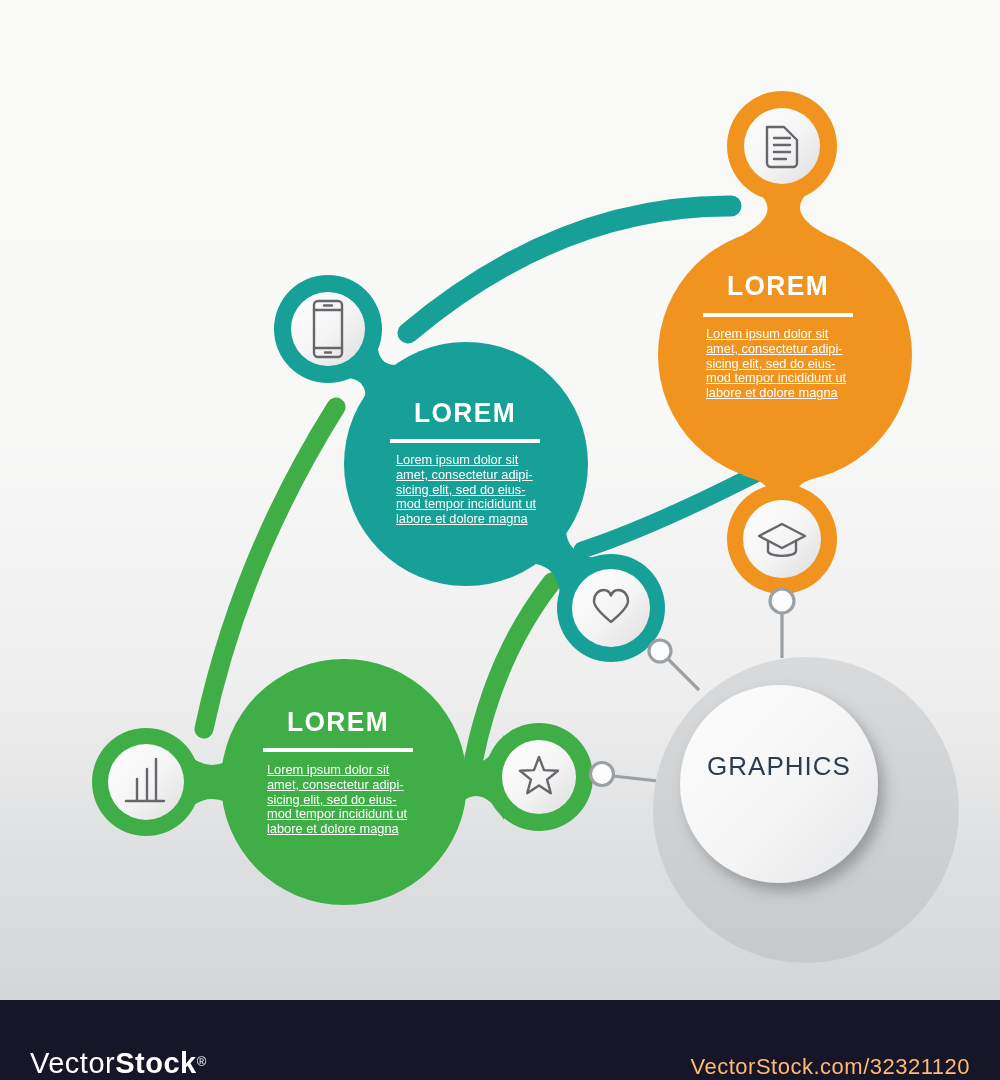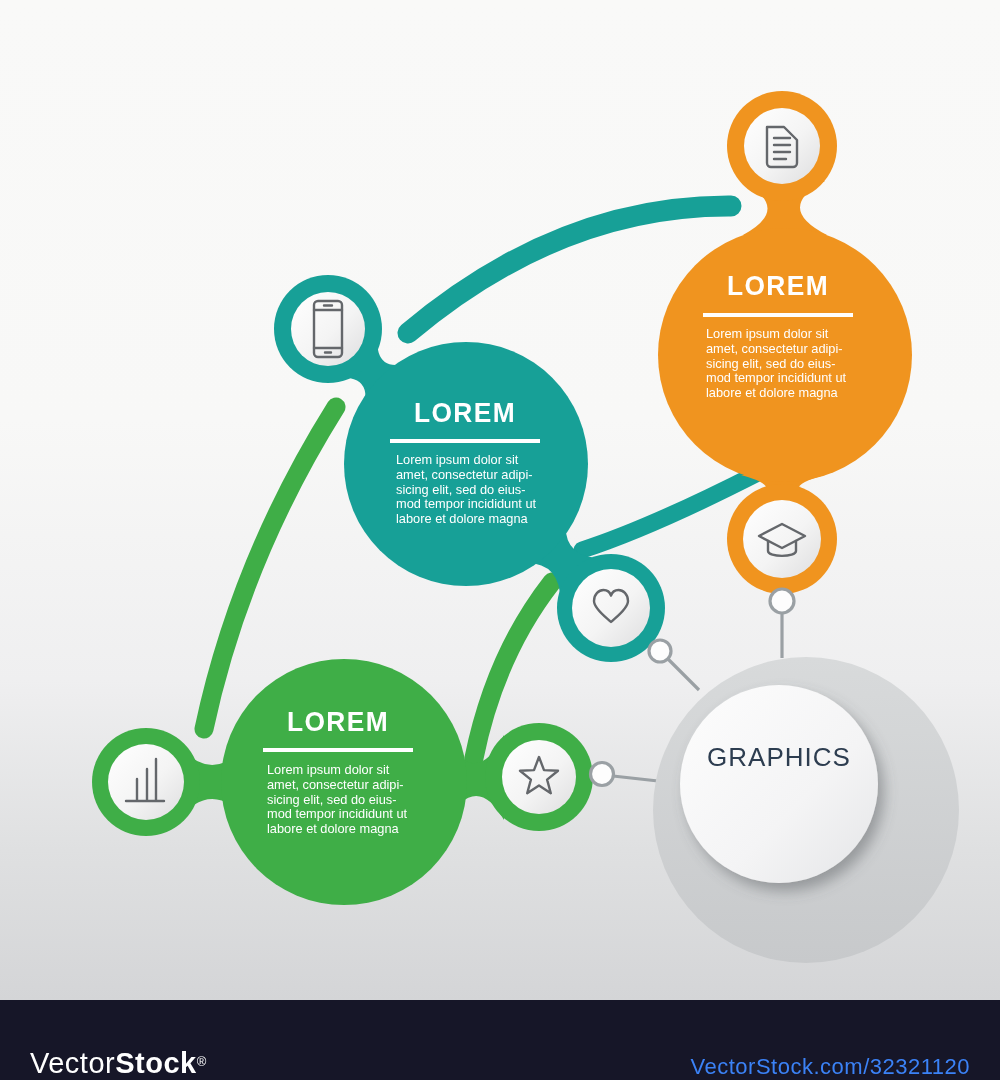--- a/index.html
+++ b/index.html
@@ -14,39 +14,39 @@
              font-size:28px;letter-spacing:1.5px;transform:scaleX(.94);}
   .t-orange-title{left:683px;top:270px;}
   .t-teal-title  {left:370px;top:397px;}
   .t-green-title {left:243px;top:706px;}
 
   .sec-divider{position:absolute;width:150px;height:4px;background:#fff;}
   .t-orange-divider{left:703px;top:313px;}
   .t-teal-divider  {left:390px;top:439px;}
   .t-green-divider {left:263px;top:748px;}
 
-  .sec-body{position:absolute;width:182px;color:#fff;font-size:12.8px;line-height:14.8px;font-weight:400;}
+  .sec-body{position:absolute;width:182px;color:#fff;font-size:12.8px;line-height:14.8px;font-weight:400;text-decoration:underline;}
   .t-orange-body{left:706px;top:327px;}
   .t-teal-body  {left:396px;top:453px;}
   .t-green-body {left:267px;top:763px;}
 
   
   .badge-text{position:absolute;left:679px;top:738px;width:200px;text-align:center;color:#2d3d50;}
   .badge-line1{font-size:54px;line-height:54px;font-weight:bold;letter-spacing:1px;}
-  .badge-line2{font-size:26px;line-height:28px;font-weight:400;letter-spacing:1px;margin-top:5px;}
+  .badge-line2{font-size:26px;line-height:28px;font-weight:400;letter-spacing:1px;margin-top:14px;}
 
   
   .wm-bar{position:absolute;left:0;bottom:0;width:100%;height:80px;background:#161628;
           display:flex;align-items:flex-end;justify-content:space-between;
           padding:0 30px;box-sizing:border-box;}
   .wm-logo{color:#fff;font-size:29px;letter-spacing:.5px;}
   .wm-light{font-weight:300;}
   .wm-bold{font-weight:bold;}
   .wm-reg{font-size:13px;vertical-align:top;line-height:29px;}
-  .wm-url{color:#3b82f6;font-size:22px;letter-spacing:.5px;}
+  .wm-url{color:#fdba74;font-size:22px;letter-spacing:.5px;}
 </style>
 </head>
 <body>
 
 <div class="stage">
   <div class="canvas"></div>
 
   <svg class="fig" width="1000" height="1000" viewBox="0 0 1000 1000">
     <defs>
       <linearGradient id="iconGrad" x1="0" y1="0" x2="1" y2="1">

